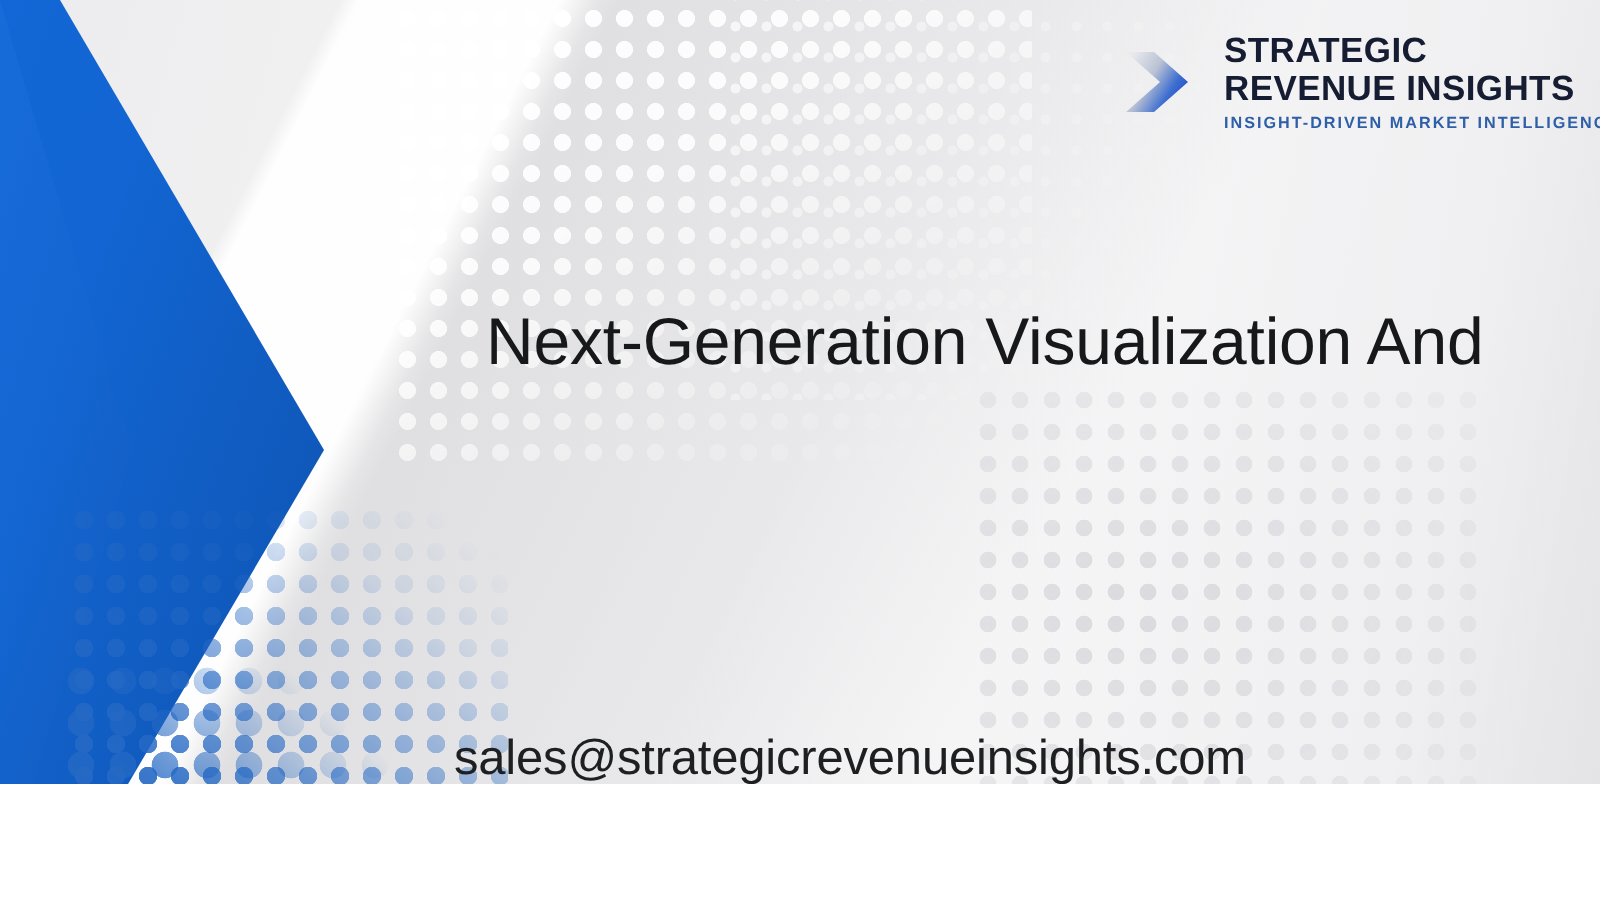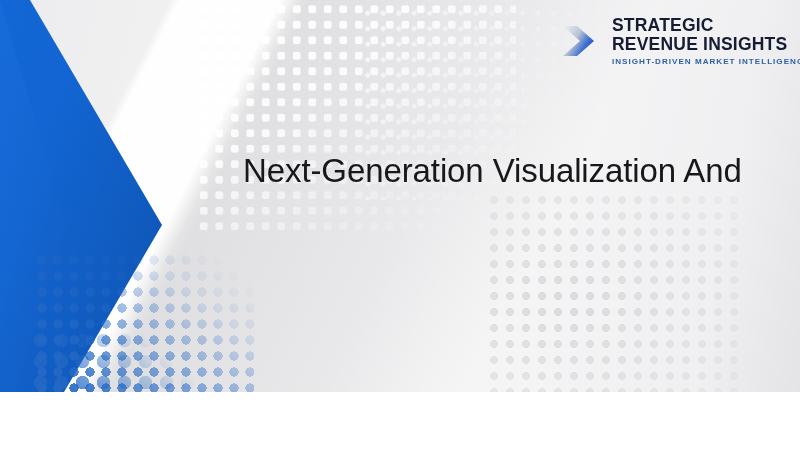--- a/index.html
+++ b/index.html
@@ -240,14 +240,15 @@
     </svg>
     <div class="logo-text">
       <div class="logo-line1">STRATEGIC</div>
       <div class="logo-line2">REVENUE INSIGHTS</div>
       <div class="logo-tag">INSIGHT-DRIVEN MARKET INTELLIGENCE</div>
     </div>
   </div>
 
   <div class="headline">Next-Generation Visualization And</div>
 
+  <div class="contact">sales@strategicrevenueinsights.com</div>
 
 </div>
 
 </body></html>

